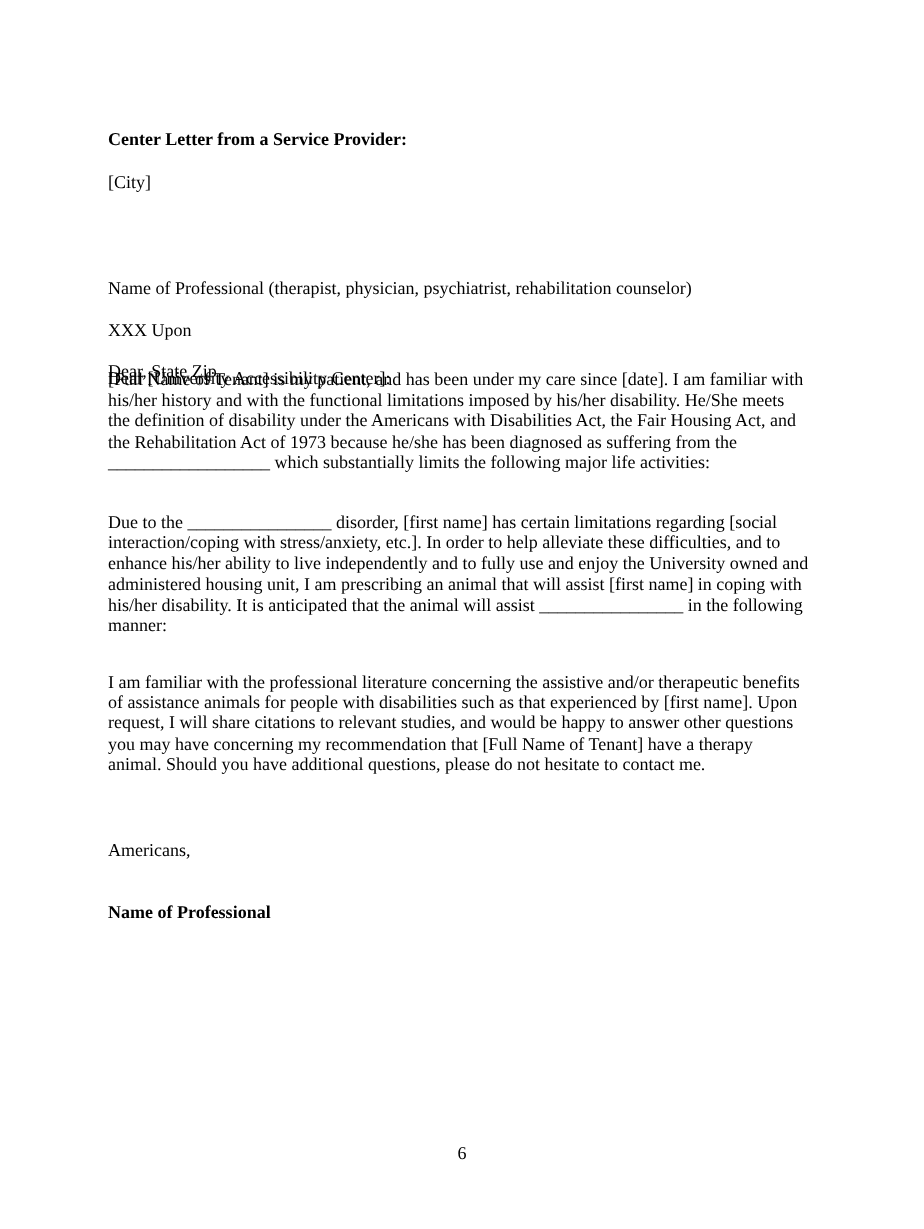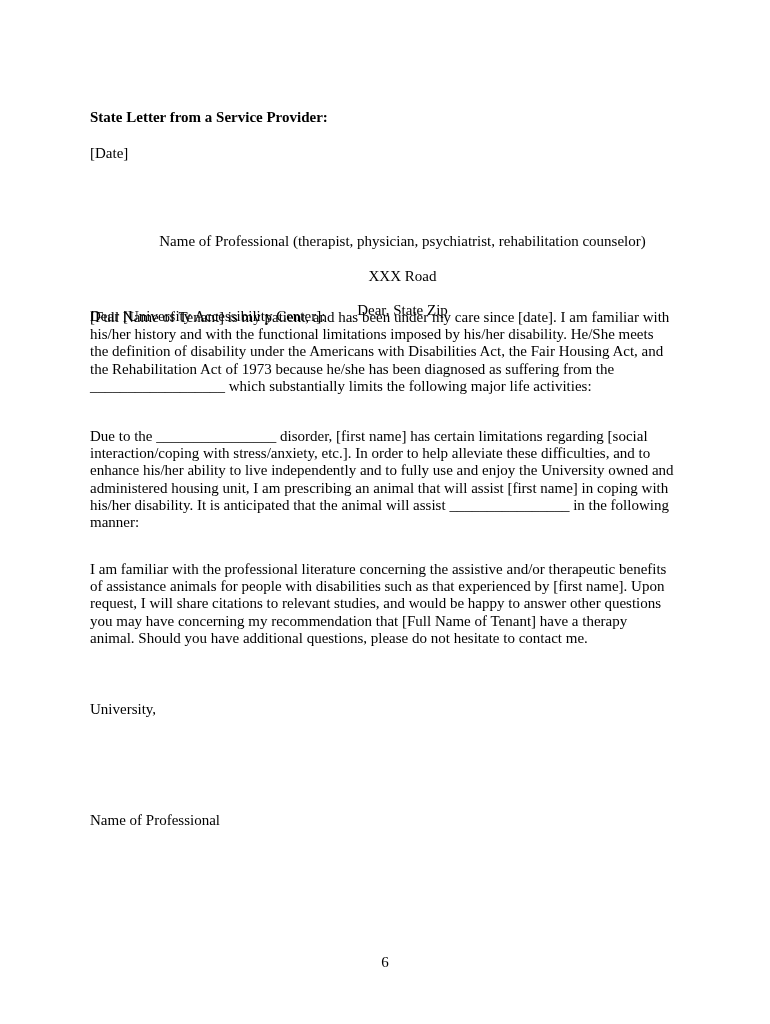--- a/index.html
+++ b/index.html
@@ -23,48 +23,48 @@
     left: 90px;
     width: 625px;
     white-space: pre-line;
     margin: 0;
   }
   .heading {
     top: 109px;
     font-weight: bold;
   }
   .date-line      { top: 145px; }
-  .address-block  { top: 216px; text-align: center; }
+  .address-block  { top: 216px; }
   .salutation     { top: 288px; margin-top: 20px; }
   .para-1         { top: 309px; }
   .para-2         { top: 428px; }
   .para-3         { top: 561px; }
   .closing        { top: 701px; }
-  .signature      { top: 812px; }
+  .signature      { top: 753px; font-weight: bold; }
   .page-number {
     position: absolute;
     top: 954px;
     left: 0;
     width: 770px;
     text-align: center;
     margin: 0;
   }
 </style>
 </head>
 <body>
 
 <div class="page">
 
-  <p class="content-block heading">State Letter from a Service Provider:</p>
+  <p class="content-block heading">Center Letter from a Service Provider:</p>
 
-  <p class="content-block date-line">[Date]</p>
+  <p class="content-block date-line">[City]</p>
 
   <div class="content-block address-block">
     <div>Name of Professional (therapist, physician, psychiatrist, rehabilitation counselor)</div>
-    <div>XXX Road</div>
+    <div>XXX Upon</div>
     <div>Dear, State Zip</div>
   </div>
 
   <p class="content-block salutation">Dear [University Accessibility Center]:</p>
 
   <p class="content-block para-1">[Full Name of Tenant] is my patient, and has been under my care since [date]. I am familiar with
 his/her history and with the functional limitations imposed by his/her disability. He/She meets
 the definition of disability under the Americans with Disabilities Act, the Fair Housing Act, and
 the Rehabilitation Act of 1973 because he/she has been diagnosed as suffering from the
 __________________ which substantially limits the following major life activities:</p>
@@ -75,19 +75,19 @@
 administered housing unit, I am prescribing an animal that will assist [first name] in coping with
 his/her disability.  It is anticipated that the animal will assist ________________ in the following
 manner:</p>
 
   <p class="content-block para-3">I am familiar with the professional literature concerning the assistive and/or therapeutic benefits
 of assistance animals for people with disabilities such as that experienced by [first name]. Upon
 request, I will share citations to relevant studies, and would be happy to answer other questions
 you may have concerning my recommendation that [Full Name of Tenant] have a therapy
 animal. Should you have additional questions, please do not hesitate to contact me.</p>
 
-  <p class="content-block closing">University,</p>
+  <p class="content-block closing">Americans,</p>
 
   <p class="content-block signature">Name of Professional</p>
 
   <p class="page-number">6</p>
 
 </div>
 
 </body></html>

